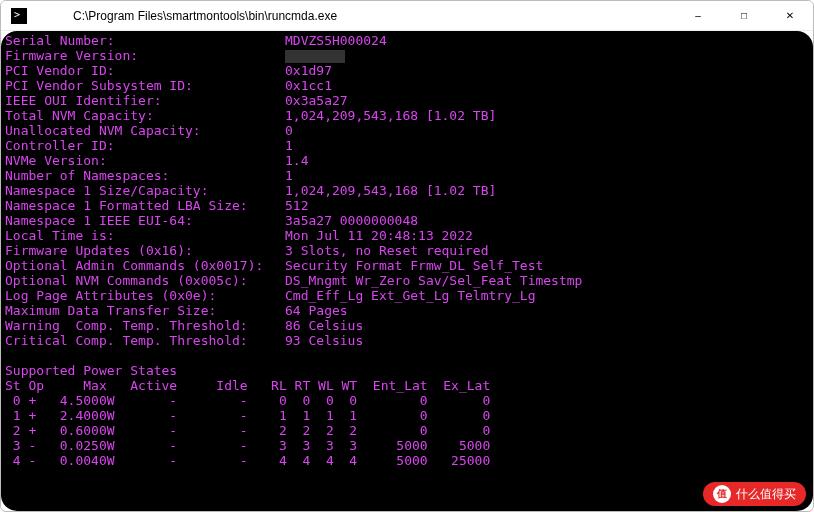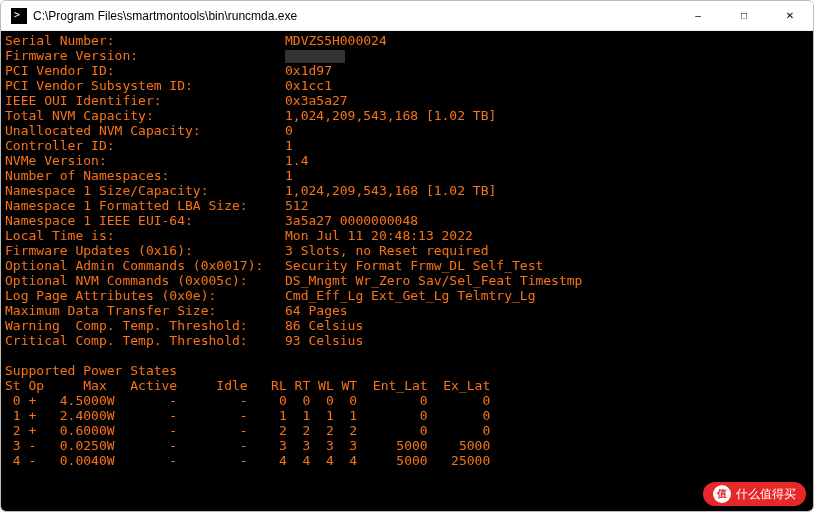--- a/index.html
+++ b/index.html
@@ -23,20 +23,21 @@
   }
   .titlebar {
     height: 30px;
     background: #fff;
     display: flex;
     align-items: center;
     padding-left: 10px;
     border-bottom: 1px solid #eee;
     font-size: 12px;
     color: #000;
+    gap: 40px;
   }
   .titlebar .icon {
     width: 16px;
     height: 16px;
     margin-right: 6px;
     background: #000;
     position: relative;
   }
   .titlebar .icon::before {
     content: ">";
@@ -55,28 +56,29 @@
     display: flex;
     align-items: center;
     justify-content: center;
     font-family: "Segoe UI Symbol", sans-serif;
     font-size: 10px;
     color: #000;
   }
   .terminal {
     flex: 1;
     background: #000;
-    color: #f97316;
+    color: #d946ef;
     font-family: "Lucida Console", Consolas, monospace;
     font-size: 13px;
     line-height: 15px;
     padding: 2px 4px;
     white-space: pre;
     overflow: hidden;
     letter-spacing: 0px;
+    border-radius: 16px;
   }
   .row { display: block; white-space: pre; }
   .label { display: inline-block; width: 280px; }
   .val { display: inline; }
   .redacted { display:inline-block; width:60px; height:13px; background:#333; vertical-align:middle;}
   .watermark {
     position: absolute;
     right: 8px;
     bottom: 6px;
     background: #e62828;

